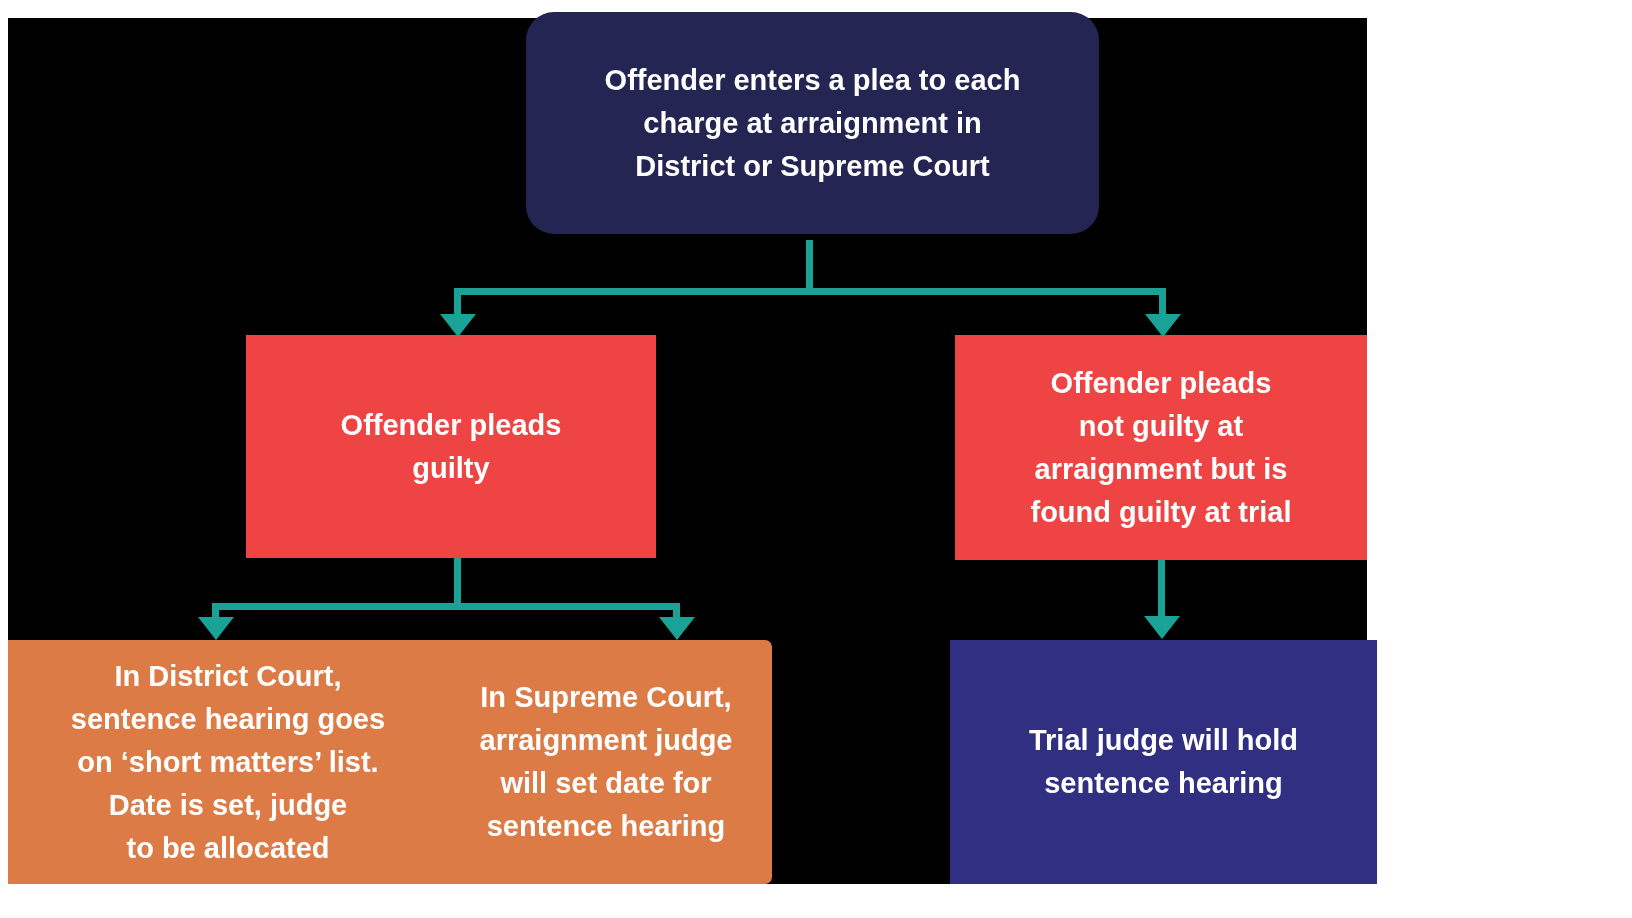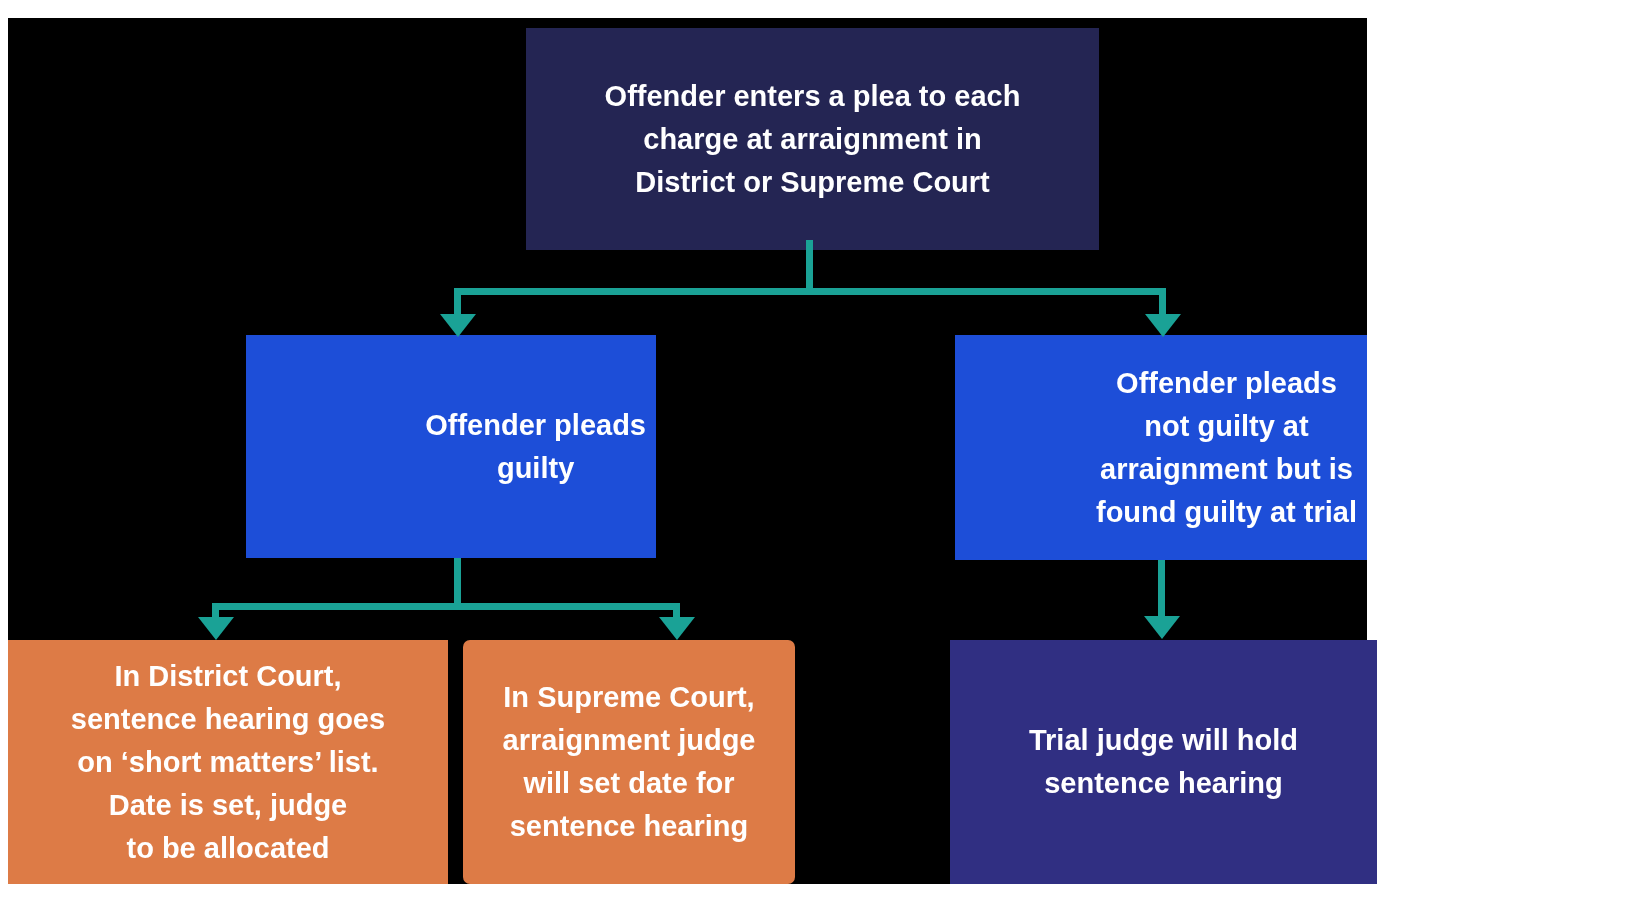--- a/index.html
+++ b/index.html
@@ -33,30 +33,30 @@
   }
   .node-text {
     color: #ffffff;
     font-weight: 700;
     font-size: 29px;
     line-height: 43px;
     text-align: center;
     white-space: pre-line;
   }
   .fill-navy   { background: #242553; }
-  .fill-teal   { background: #1d4ed8; justify-content: flex-end; }
+  .fill-teal   { background: #ef4444; }
   .fill-orange { background: #dd7b46; }
   .fill-indigo { background: #302f82; }
 
   
-  #node-root      { left: 526px; top: 28px;  width: 573px; height: 222px; }
+  #node-root      { left: 526px; top: 12px;  width: 573px; height: 222px; border-radius: 28px; }
   #node-guilty    { left: 246px; top: 335px; width: 410px; height: 223px; }
   #node-notguilty { left: 955px; top: 335px; width: 412px; height: 225px; }
   #node-district  { left: 8px;   top: 640px; width: 440px; height: 244px; }
-  #node-supreme   { left: 463px; top: 640px; width: 332px; height: 244px; border-radius: 7px; }
+  #node-supreme   { left: 440px; top: 640px; width: 332px; height: 244px; border-radius: 7px; }
   #node-trial     { left: 950px; top: 640px; width: 427px; height: 244px; }
 
   
   .line {
     position: absolute;
     background: #1aa296;
   }
   .arrow-down {
     position: absolute;
     width: 0;

